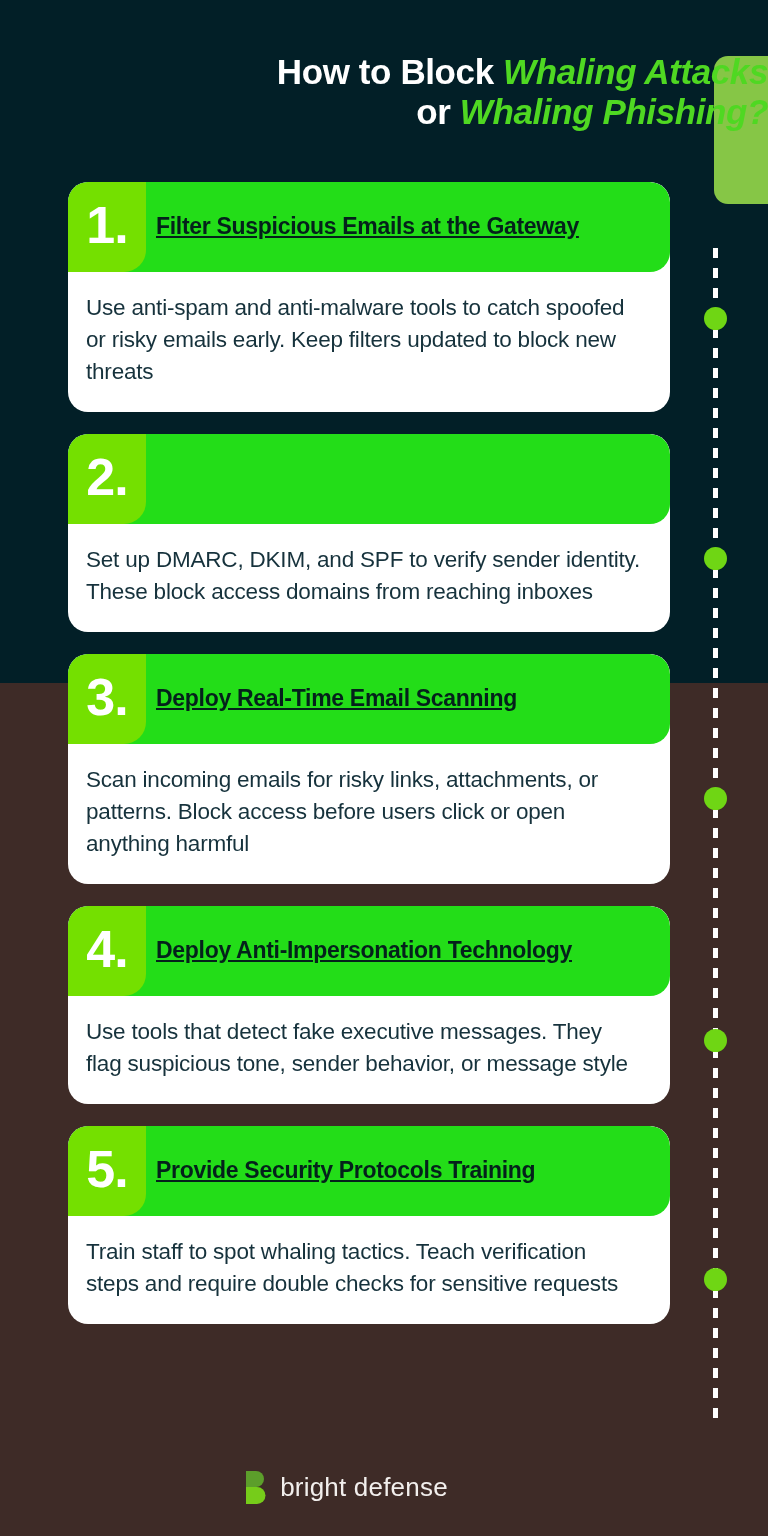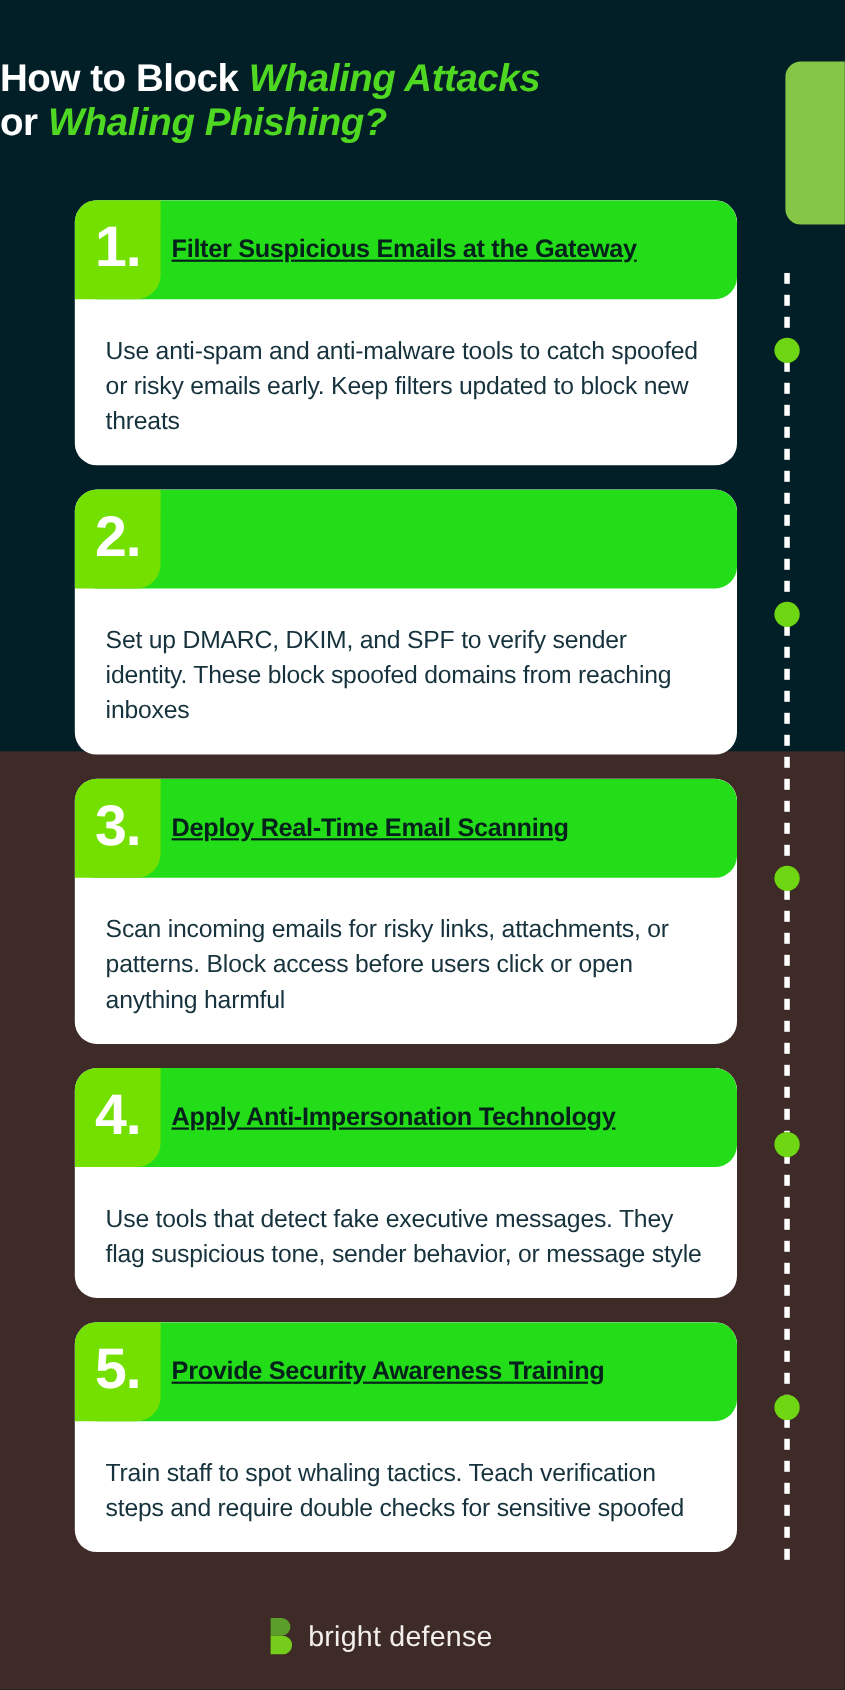--- a/index.html
+++ b/index.html
@@ -56,21 +56,21 @@
     margin-top:-11.5px;
     border-radius:50%;
     background:#6fd614;
   }
 
   
   #header {
     position:absolute;
     left:0; top:52px;
     width:768px;
-    text-align:left;
+    text-align:right;
     z-index:4;
   }
   #header h1 {
     color:#ffffff;
     font-size:35px;
     line-height:40px;
     font-weight:bold;
     letter-spacing:-0.4px;
   }
   #header .hl {
@@ -119,26 +119,25 @@
   }
   .card-title {
     color:#04211b;
     font-size:23px;
     line-height:27px;
     font-weight:bold;
     letter-spacing:-0.3px;
     text-decoration:underline;
   }
   .card-body {
-    padding:20px 28px 24px 28px;
+    padding:20px 28px 24px 18px;
     color:#16323c;
     font-size:22.5px;
     line-height:32px;
     letter-spacing:-0.2px;
-    margin-top:11px;
   }
 
   
   #footer {
     position:absolute;
     left:0; bottom:32px;
     width:692px;
     display:flex;
     align-items:center;
     justify-content:center;
@@ -184,42 +183,42 @@
       <div class="card-head">
         <div class="card-num">1.</div>
         <div class="card-title">Filter Suspicious Emails at the Gateway</div>
       </div>
       <div class="card-body">Use anti-spam and anti-malware tools to catch spoofed or risky emails early. Keep filters updated to block new threats</div>
     </div>
     <div class="card">
       <div class="card-head">
         <div class="card-num">2.</div>
       </div>
-      <div class="card-body">Set up DMARC, DKIM, and SPF to verify sender identity. These block spoofed domains from reaching inboxes</div>
+      <div class="card-body">Set up DMARC, DKIM, and SPF to verify sender identity. These block access domains from reaching inboxes</div>
     </div>
     <div class="card">
       <div class="card-head">
         <div class="card-num">3.</div>
         <div class="card-title">Deploy Real-Time Email Scanning</div>
       </div>
       <div class="card-body">Scan incoming emails for risky links, attachments, or patterns. Block access before users click or open anything harmful</div>
     </div>
     <div class="card">
       <div class="card-head">
         <div class="card-num">4.</div>
-        <div class="card-title">Apply Anti-Impersonation Technology</div>
+        <div class="card-title">Deploy Anti-Impersonation Technology</div>
       </div>
       <div class="card-body">Use tools that detect fake executive messages. They flag suspicious tone, sender behavior, or message style</div>
     </div>
     <div class="card">
       <div class="card-head">
         <div class="card-num">5.</div>
-        <div class="card-title">Provide Security Awareness Training</div>
-      </div>
-      <div class="card-body">Train staff to spot whaling tactics. Teach verification steps and require double checks for sensitive spoofed</div>
+        <div class="card-title">Provide Security Protocols Training</div>
+      </div>
+      <div class="card-body">Train staff to spot whaling tactics. Teach verification steps and require double checks for sensitive requests</div>
     </div>
   </div>
 
 <div id="footer">
   <span id="logo-mark">
     <svg width="24" height="34" viewBox="0 0 24 34" xmlns="http://www.w3.org/2000/svg">
       <path d="M2 1 H12 A8 8 0 0 1 12 17 H2 Z" fill="#5c9e2b"></path>
       <path d="M2 17 H13 A8.5 8.5 0 0 1 13 34 H2 Z" fill="#76cc1a"></path>
     </svg>
   </span>

